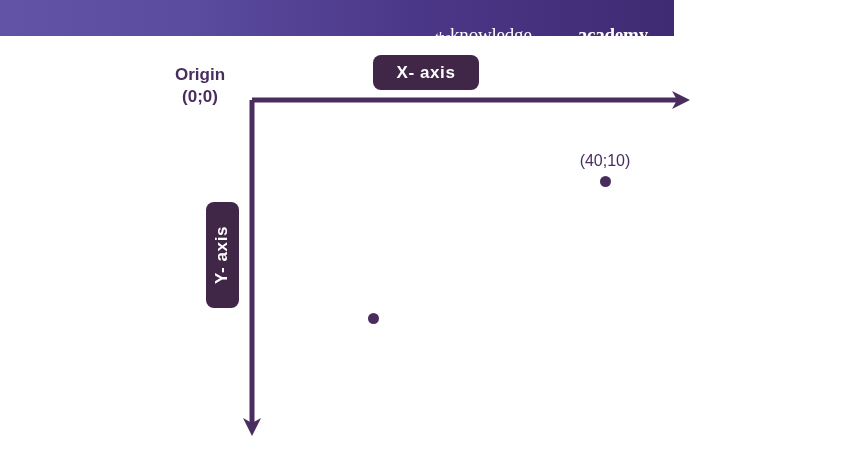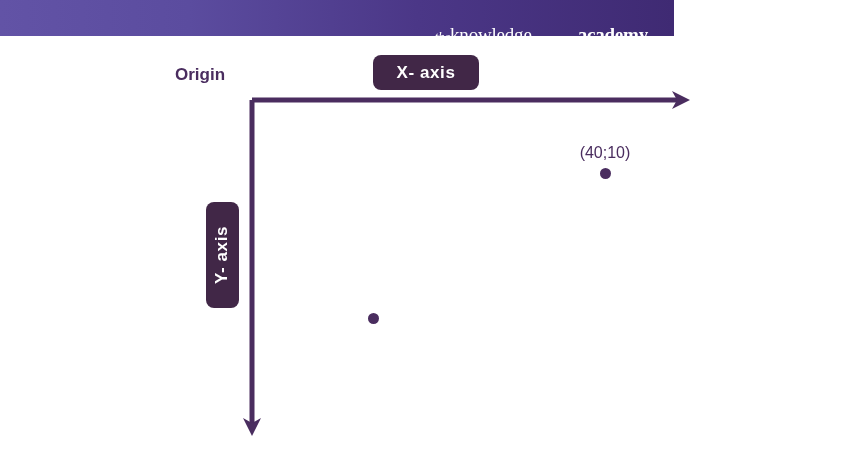--- a/index.html
+++ b/index.html
@@ -122,21 +122,21 @@
   }
   .point-dot {
     width: 11px;
     height: 11px;
     border-radius: 50%;
     background: #4a2d5f;
     margin: 6px auto 0 auto;
   }
   #point-40-10 {
     left: 545px;
-    top: 108px;
+    top: 116px;
     width: 120px;
   }
   #point-20-30 {
     left: 313px;
     top: 271px;
     width: 120px;
   }
 </style>
 </head>
 <body>
@@ -157,20 +157,21 @@
 
     <polygon points="672,55 690,64 672,73 677,64" fill="#4a2d5f"></polygon>
 
     <line x1="252" y1="64" x2="252" y2="388" stroke="#4a2d5f" stroke-width="5"></line>
 
     <polygon points="243,382 252,400 261,382 252,387" fill="#4a2d5f"></polygon>
   </svg>
 
   <div id="origin-label">
     <div>Origin</div>
+    <div>(0;0)</div>
   </div>
 
   <div id="x-axis-pill" class="axis-pill">
     <span class="pill-text">X- axis</span>
   </div>
 
   <div id="y-axis-pill" class="axis-pill">
     <span class="pill-text">Y- axis</span>
   </div>
 

